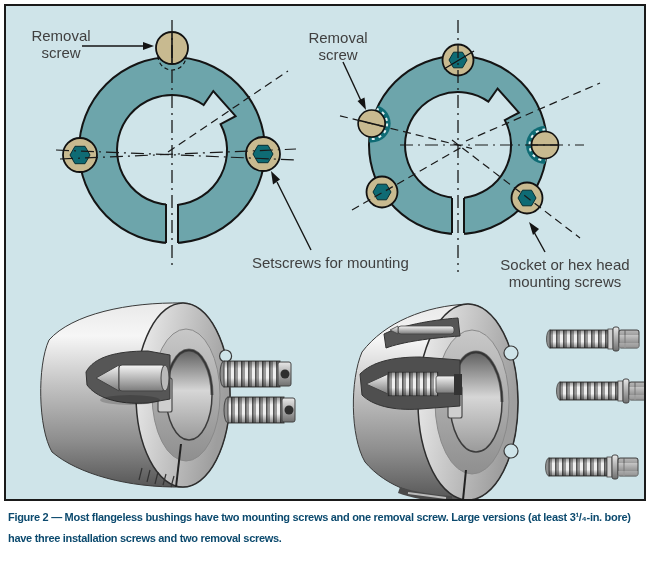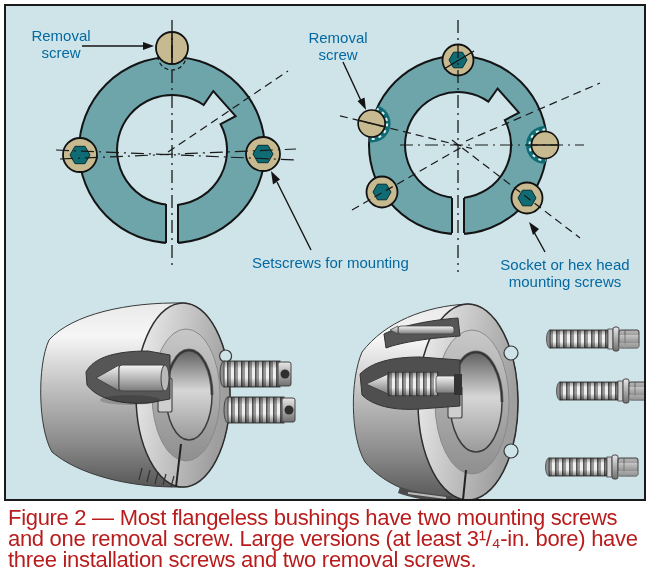--- a/index.html
+++ b/index.html
@@ -10,30 +10,30 @@
     --ink:#141414;
   }
   html,body{margin:0;padding:0;background:#ffffff;}
   body{width:650px;height:581px;position:relative;font-family:"Liberation Sans",sans-serif;}
   .figure-panel{
     position:absolute;left:4px;top:4px;width:638px;height:493px;
     border:2px solid #1a1a1a;background:var(--panel-bg);
   }
   .figure-panel svg{position:absolute;left:0;top:0;width:638px;height:493px;display:block;}
   .diagram-label{
-    position:absolute;color:#0369a1;font-size:15px;line-height:17px;
+    position:absolute;color:#404040;font-size:15px;line-height:17px;
   }
   .lbl-removal-left{left:20px;top:21px;width:70px;text-align:center;}
   .lbl-removal-right{left:293px;top:23px;width:78px;text-align:center;}
   .lbl-setscrews{left:246px;top:248px;width:190px;text-align:left;}
   .lbl-socket{left:474px;top:250px;width:170px;text-align:center;}
   .caption{
     position:absolute;left:8px;top:507px;width:636px;
-    font-size:22px;font-weight:normal;line-height:21px;letter-spacing:-0.3px;
-    color:#b91c1c;
+    font-size:11px;font-weight:bold;line-height:21px;letter-spacing:-0.3px;
+    color:#0c4a6e;
   }
   .ring-fill{fill:var(--ring);}
   .bg-fill{fill:var(--panel-bg);}
   .tan-fill{fill:var(--tan);}
   .hex-fill{fill:var(--hexteal);}
 </style>
 </head>
 <body>
 
 <div class="figure-panel">

